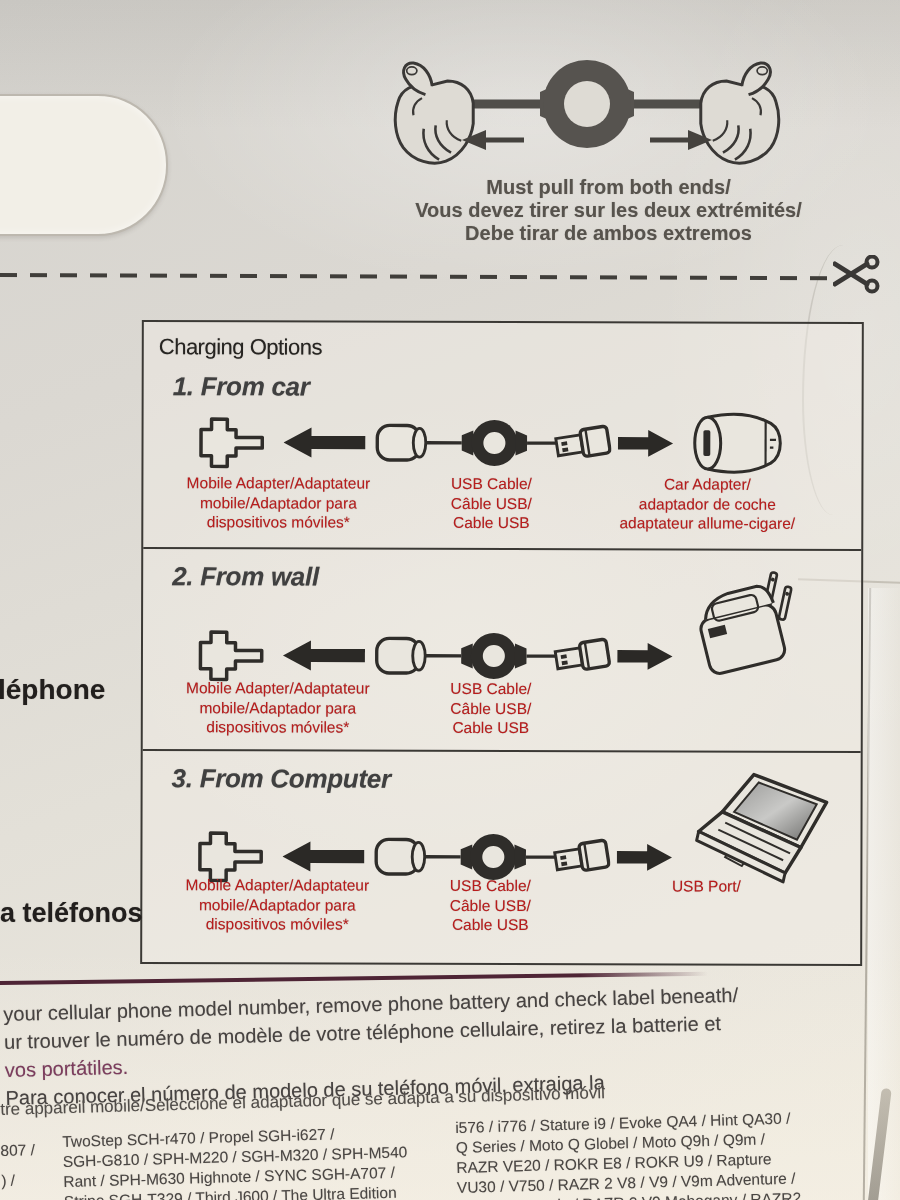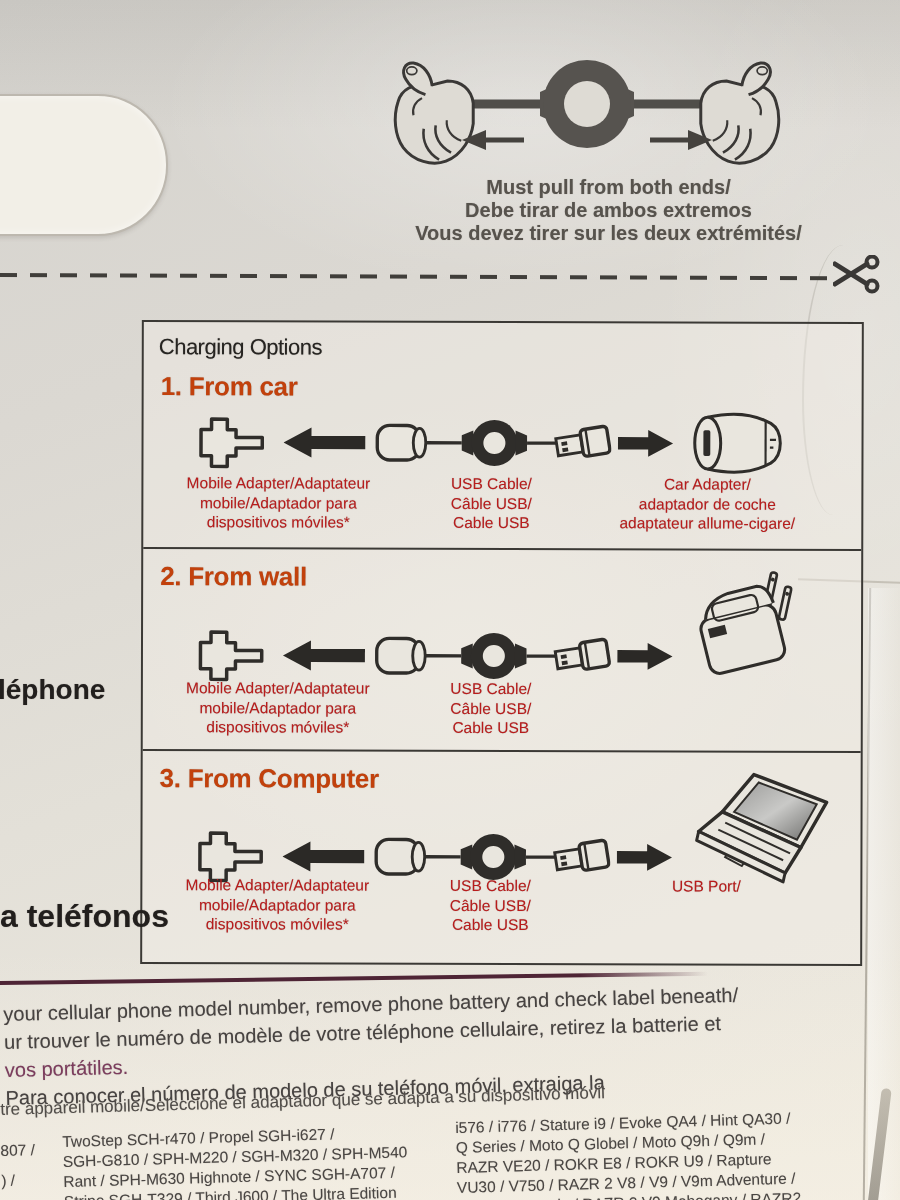--- a/index.html
+++ b/index.html
@@ -33,34 +33,34 @@
   .scissors-svg{left:833px;top:255px;}
   
   .box{left:141px;top:321px;width:718px;height:640px;border:2.5px solid #3b3935;
        background:rgba(241,238,230,.45);transform:rotate(.15deg);}
   .sec{position:absolute;left:0;width:100%;}
   .sec1{top:0;height:225px;border-bottom:2.5px solid #3b3935;}
   .sec2{top:225px;height:202px;border-bottom:2.5px solid #3b3935;}
   .sec3{top:427px;height:208px;}
   .box-title{position:absolute;left:15px;top:12px;font-size:22px;font-weight:normal;letter-spacing:-.5px;
              color:#262421;text-shadow:0 0 1px rgba(38,36,33,.4);}
-  .sec-head{position:absolute;left:17px;font-size:26px;font-weight:bold;letter-spacing:-.3px;
-            color:#c2410c;text-shadow:0 0 1px rgba(43,41,38,.35);}
+  .sec-head{position:absolute;left:29px;font-size:26px;font-weight:bold;letter-spacing:-.3px;
+            color:#404040;text-shadow:0 0 1px rgba(43,41,38,.35);font-style:italic;}
   .sec1 .sec-head{top:49px;} .sec2 .sec-head{top:14px;} .sec3 .sec-head{top:14px;}
   .icons{position:absolute;left:0;}
   .sec1 .icons{top:78px;} .sec2 .icons{top:20px;} .sec3 .icons{top:18px;}
   .lbl{position:absolute;text-align:center;font-size:15.5px;line-height:19.5px;color:#b91c1c;
        text-shadow:0 0 1px rgba(59,56,53,.35);}
   .lbl span{display:block;}
   .lbl-left{left:-8px;width:286px;} .lbl-center{left:232px;width:232px;} .lbl-right{left:414px;width:300px;}
   .sec1 .lbl{top:151px;} .sec2 .lbl{top:131px;} .sec3 .lbl{top:126px;}
   
   .edge-word{font-weight:bold;color:#221f1d;text-shadow:0 0 1px rgba(34,31,29,.4);}
   .word-fr{left:-2px;top:674px;font-size:28px;}
-  .word-es{left:0px;top:898px;font-size:32px;}
+  .word-es{left:0px;top:898px;font-size:27px;}
   
   .maroon-rule{left:0;top:981px;width:708px;height:3.5px;transform:rotate(-.75deg);transform-origin:left center;
                background:linear-gradient(90deg,#4e2435 0 82%,rgba(78,36,53,0) 100%);}
   .tip{left:3px;top:1000px;width:890px;font-size:20px;line-height:28px;color:#474341;
        transform:rotate(-1.5deg);transform-origin:top left;text-shadow:0 0 1px rgba(71,67,65,.35);}
   .tip span{display:block;}
   .accent{color:#7c3c5d;display:inline !important;}
   .tip .mixed{display:block;}
   .selector{left:0;top:1100px;width:700px;font-size:17px;color:#514d49;transform:rotate(-1.6deg);
             transform-origin:top left;text-shadow:0 0 1px rgba(81,77,73,.3);}
@@ -178,22 +178,22 @@
       <line x1="152" y1="92" x2="112" y2="92" stroke="#45423e" stroke-width="5"></line>
       <polygon points="114,82 90,92 114,102" fill="#45423e"></polygon>
     </g>
     <g>
       <line x1="278" y1="92" x2="318" y2="92" stroke="#45423e" stroke-width="5"></line>
       <polygon points="316,82 340,92 316,102" fill="#45423e"></polygon>
     </g>
   </svg>
   <div class="abs caption">
     <span>Must pull from both ends/</span>
+    <span>Vous devez tirer sur les deux extrémités/</span>
     <span>Debe tirar de ambos extremos</span>
-    <span>Vous devez tirer sur les deux extrémités/</span>
   </div>
 
   <div class="abs cutline"></div>
   <svg class="abs scissors-svg" width="48" height="42" viewBox="0 0 48 42">
     <line x1="2" y1="9" x2="34" y2="29" stroke="#3a3836" stroke-width="5" stroke-linecap="round"></line>
     <line x1="2" y1="29" x2="34" y2="9" stroke="#3a3836" stroke-width="5" stroke-linecap="round"></line>
     <circle cx="39" cy="7" r="5.5" fill="none" stroke="#3a3836" stroke-width="4"></circle>
     <circle cx="39" cy="31" r="5.5" fill="none" stroke="#3a3836" stroke-width="4"></circle>
   </svg>
 

